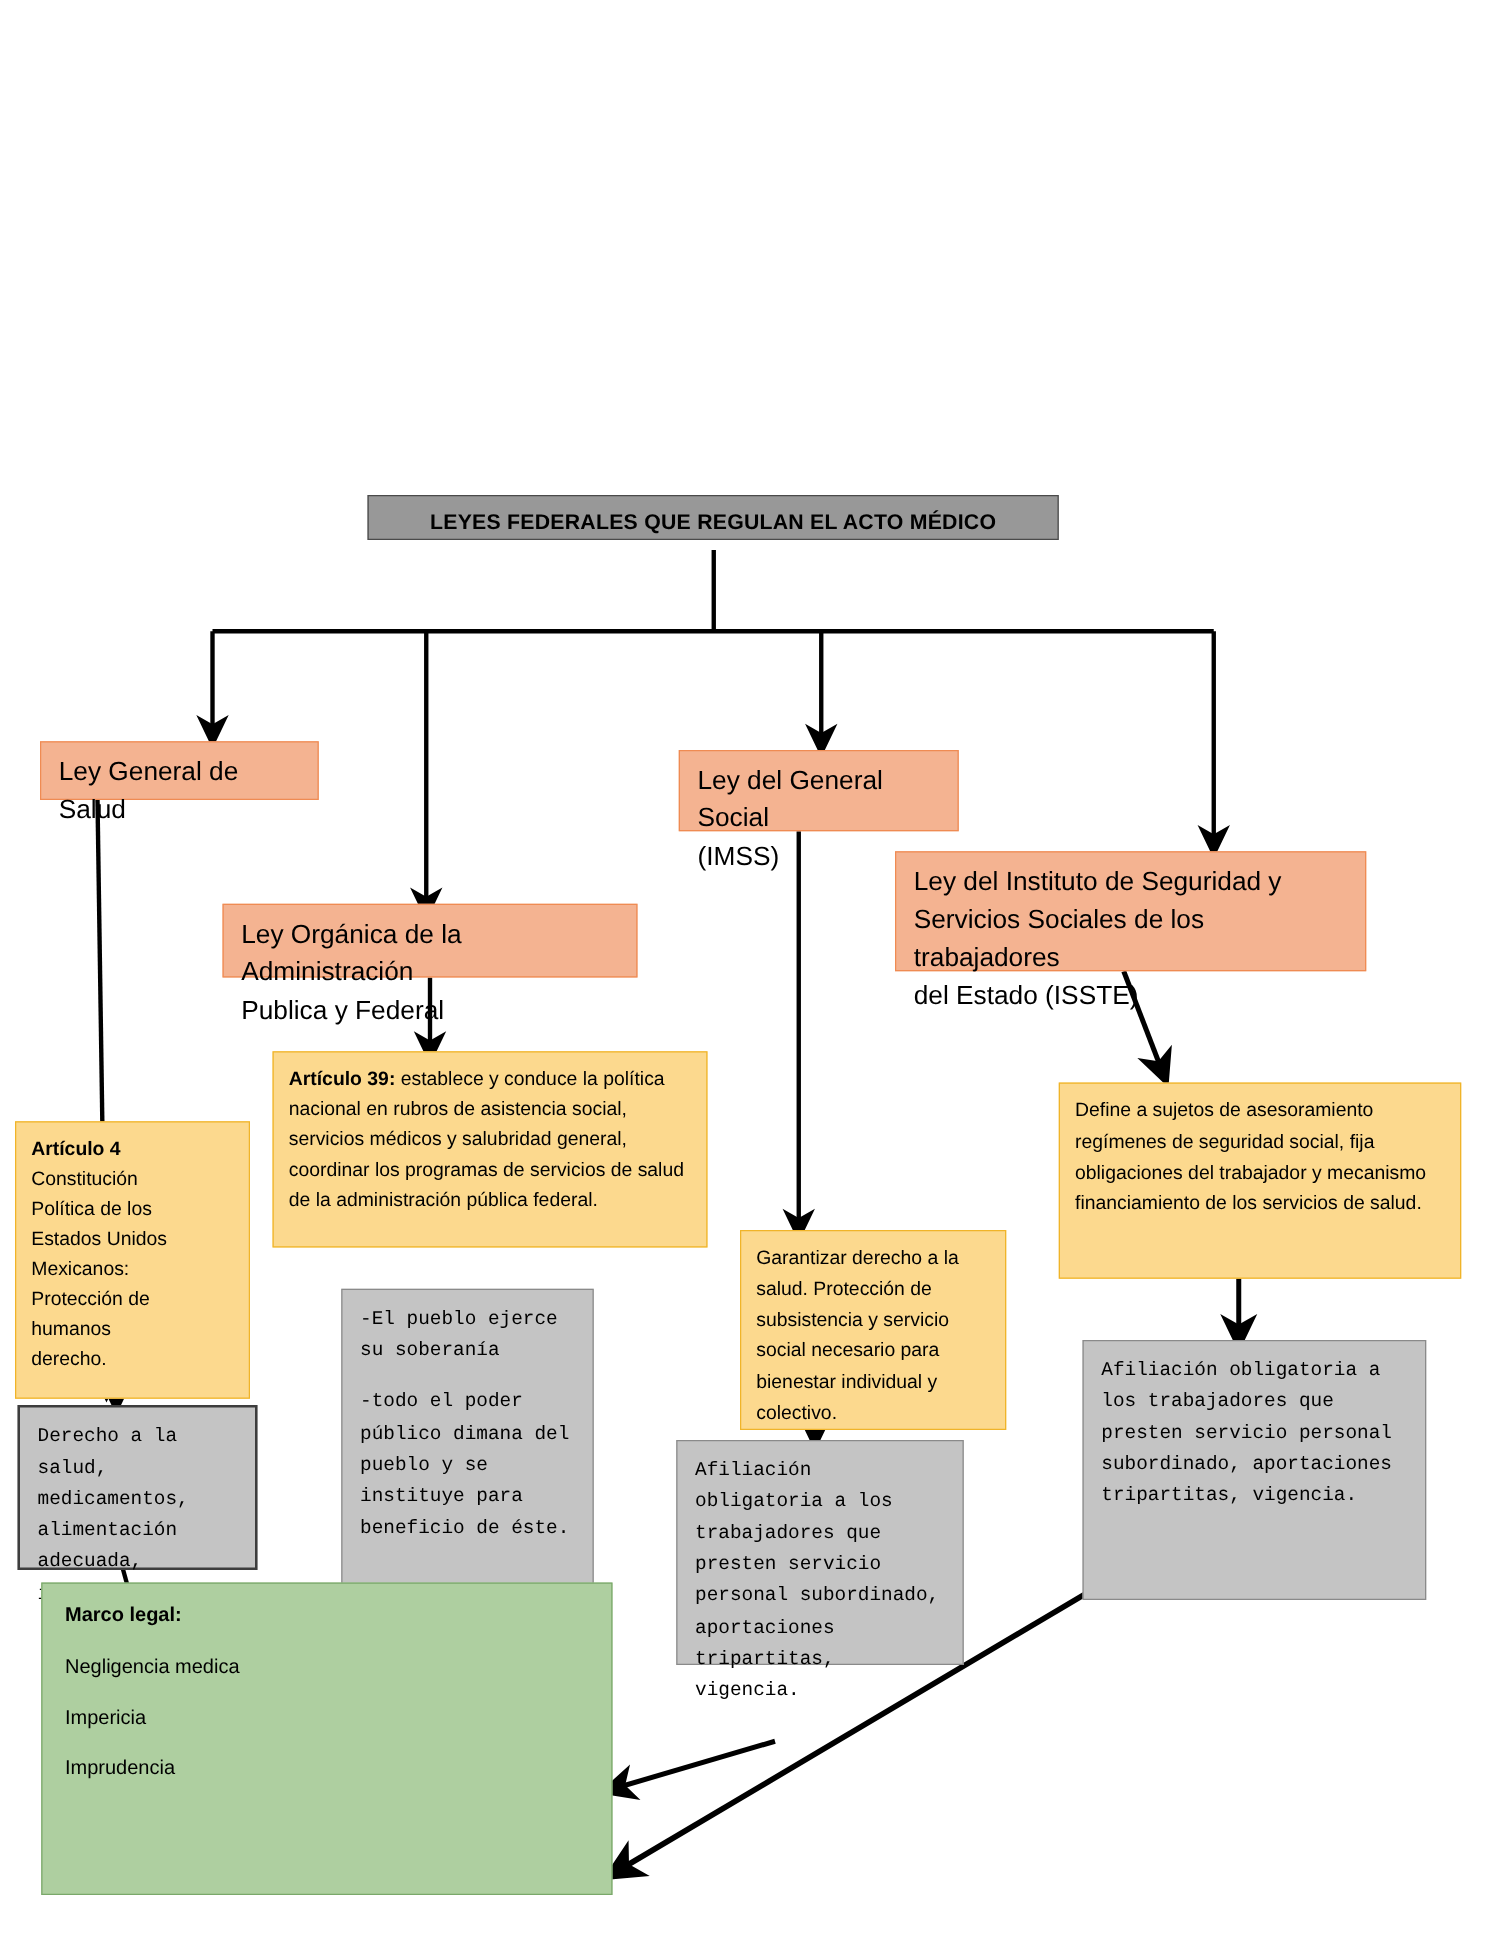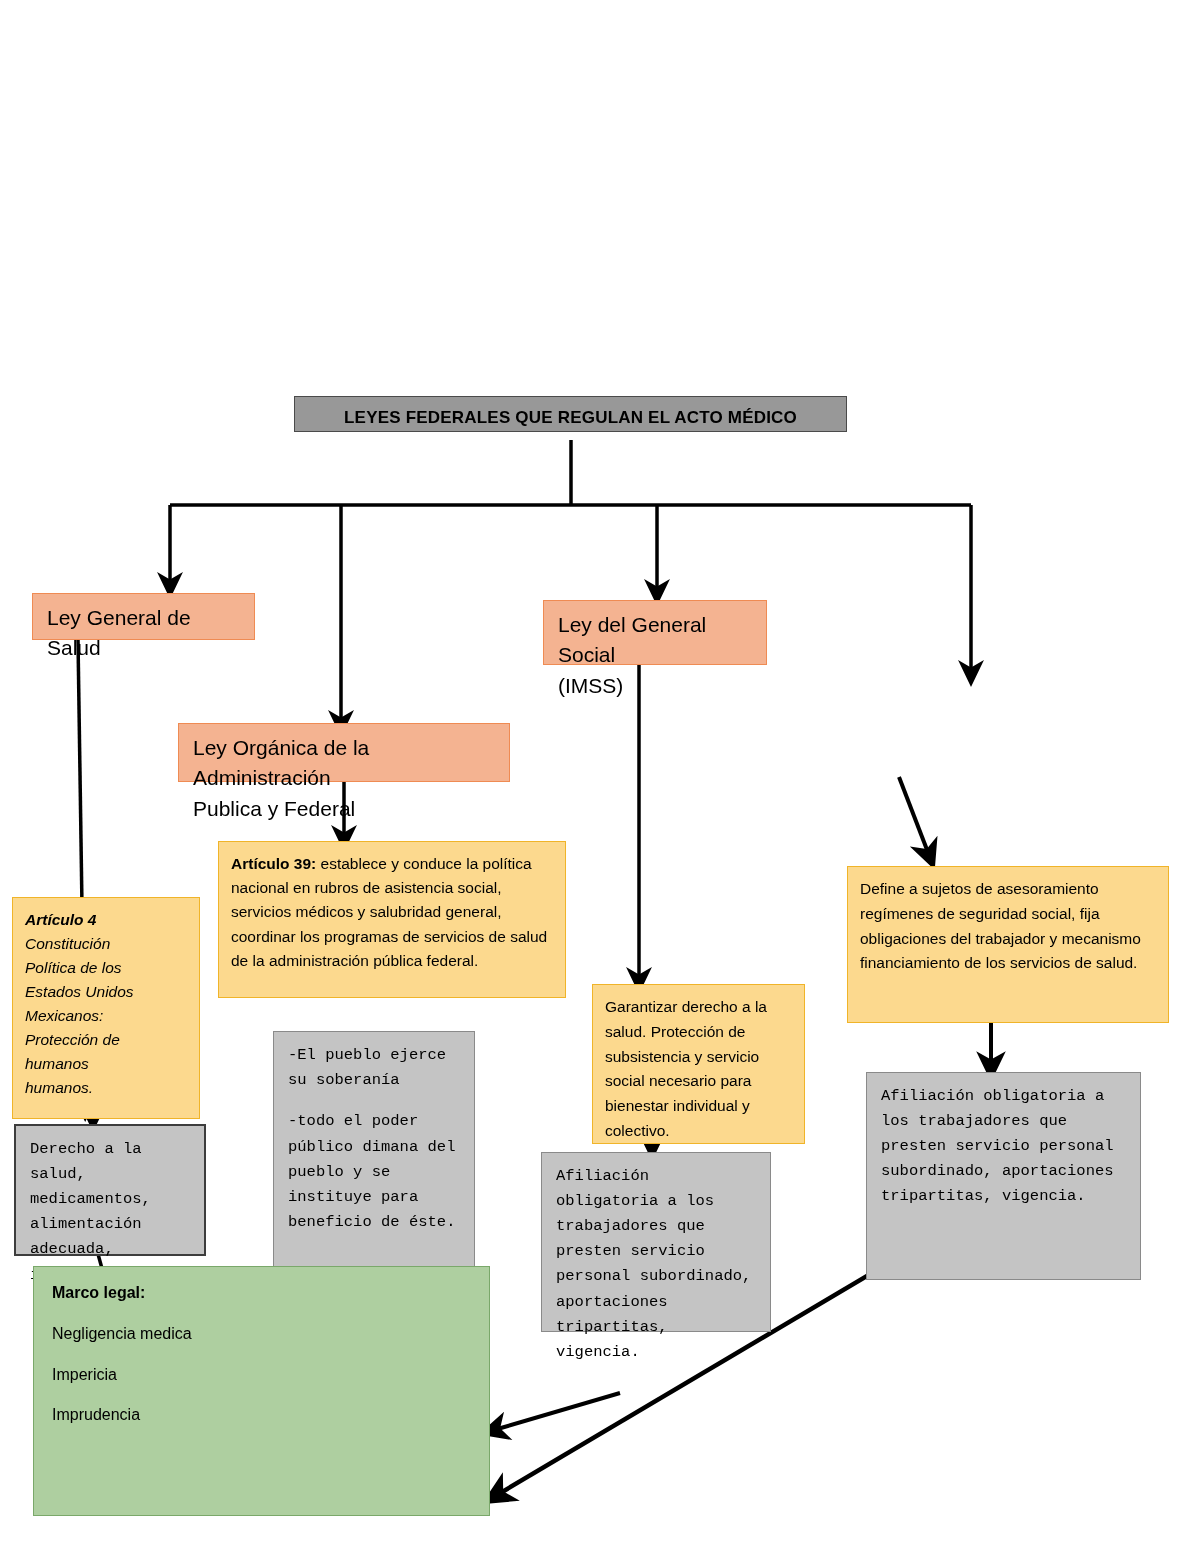--- a/index.html
+++ b/index.html
@@ -139,30 +139,35 @@
   <div class="node salmon" style="left:178px; top:723px; width:332px; height:59px;">
     <p>Ley Orgánica de la Administración</p>
     <p>Publica y Federal</p>
   </div>
 
   <div class="node salmon" style="left:543px; top:600px; width:224px; height:65px;">
     <p>Ley del General Social</p>
     <p>(IMSS)</p>
   </div>
 
-
-  <div class="node yellow" style="left:12px; top:897px; width:188px; height:222px; line-height:1.55;font-style:italic;">
+  <div class="node salmon" style="left:716px; top:681px; width:377px; height:96px;">
+    <p>Ley del Instituto de Seguridad y</p>
+    <p>Servicios Sociales de los trabajadores</p>
+    <p>del Estado (ISSTE)</p>
+  </div>
+
+  <div class="node yellow" style="left:12px; top:897px; width:188px; height:222px; line-height:1.55;">
     <p><span class="bold">Artículo 4</span></p>
     <p>Constitución</p>
     <p>Política de los</p>
     <p>Estados Unidos</p>
     <p>Mexicanos:</p>
     <p>Protección de</p>
     <p>humanos</p>
-    <p>humanos.</p>
+    <p>derecho.</p>
   </div>
 
   <div class="node yellow" style="left:218px; top:841px; width:348px; height:157px; line-height:1.56;">
     <p><span class="bold">Artículo 39:</span><span> establece y conduce la política nacional en rubros de asistencia social, servicios médicos y salubridad general, coordinar los programas de servicios de salud de la administración pública federal.</span></p>
   </div>
 
   <div class="node yellow" style="left:592px; top:984px; width:213px; height:160px; line-height:1.6;">
     <p>Garantizar derecho a la salud. Protección de subsistencia y servicio social necesario para bienestar individual y colectivo.</p>
   </div>
 

